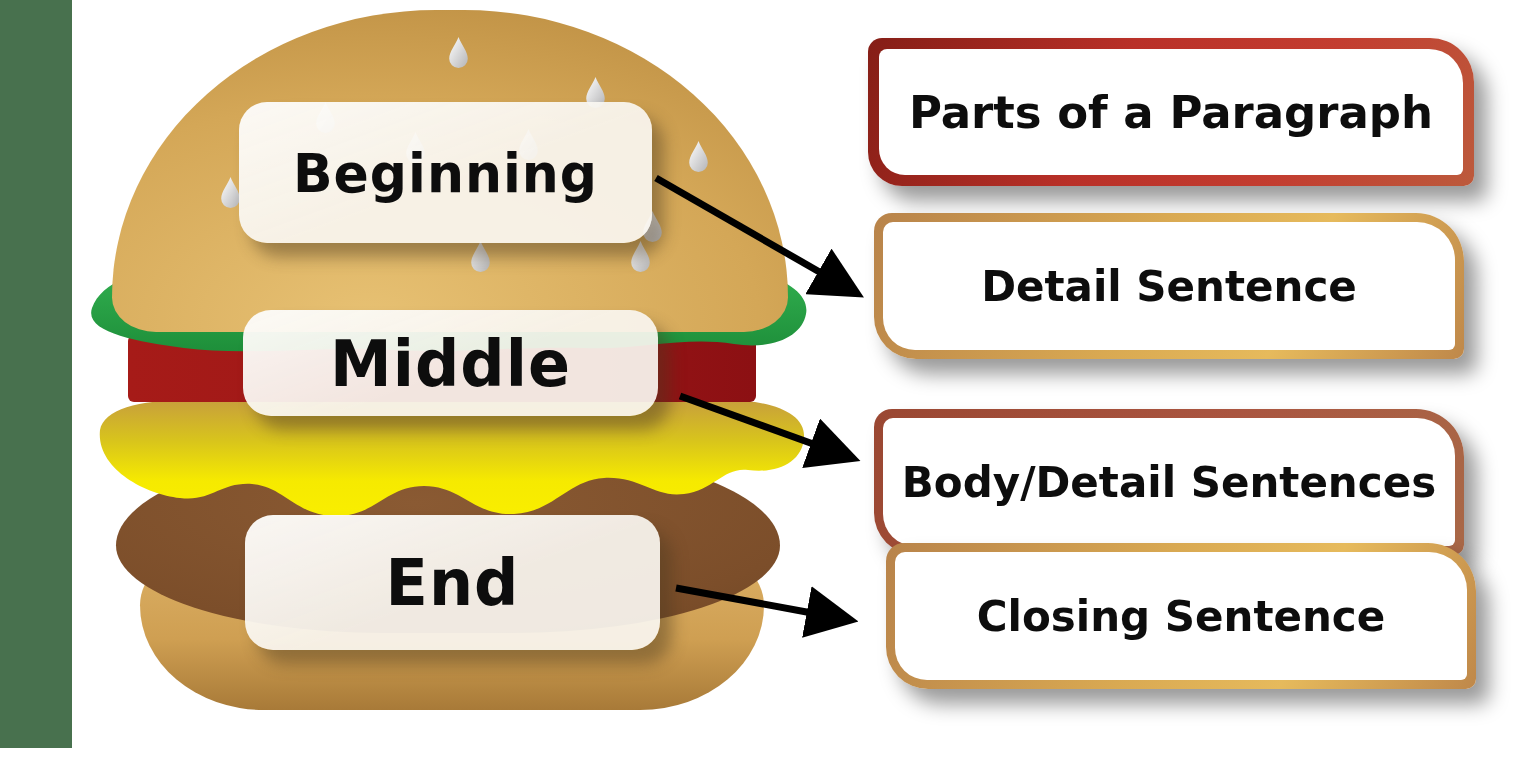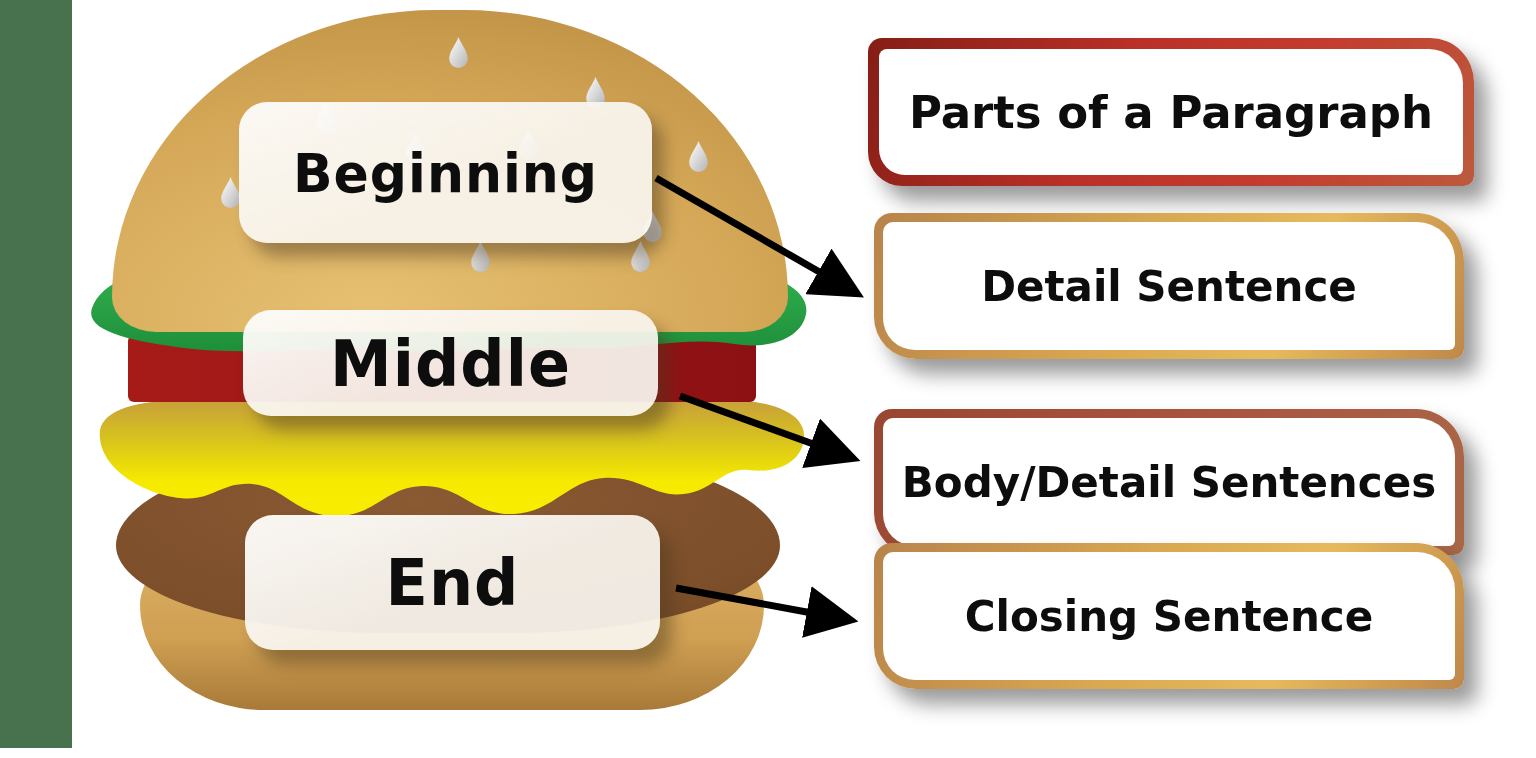--- a/index.html
+++ b/index.html
@@ -67,21 +67,21 @@
     border-radius:14px 44px 10px 34px;
     background:linear-gradient(115deg, var(--title-border-dark) 0%, #b93028 40%, var(--title-border-light) 70%, #bc5a3c 100%);
   }
   .pbox.titlebox .inner{border-radius:8px 34px 6px 26px;font-size:45px;}
   .pbox.part{width:590px;height:146px;left:874px;border-radius:18px 48px 10px 42px;}
   .pbox.part .inner{margin:9px;border-radius:10px 38px 6px 32px;font-size:42px;}
   .pbox.gold{background:linear-gradient(115deg, var(--gold-border-dark) 0%, #d9a952 45%, var(--gold-border-light) 70%, #bf884a 100%);}
   .pbox.brick{background:linear-gradient(115deg, var(--brick-border-dark) 0%, #aa5540 55%, var(--brick-border-light) 100%);}
   .pbox.opening{top:213px;}
   .pbox.body{top:365px;margin-top:44px;}
-  .pbox.closing{top:543px;}
+  .pbox.closing{top:543px;margin-left:12px;}
 </style>
 </head>
 <body>
 
 <div class="canvas">
 
   <div class="stripe"></div>
 
   <div>
     <div class="layer bottom-bun"></div>

